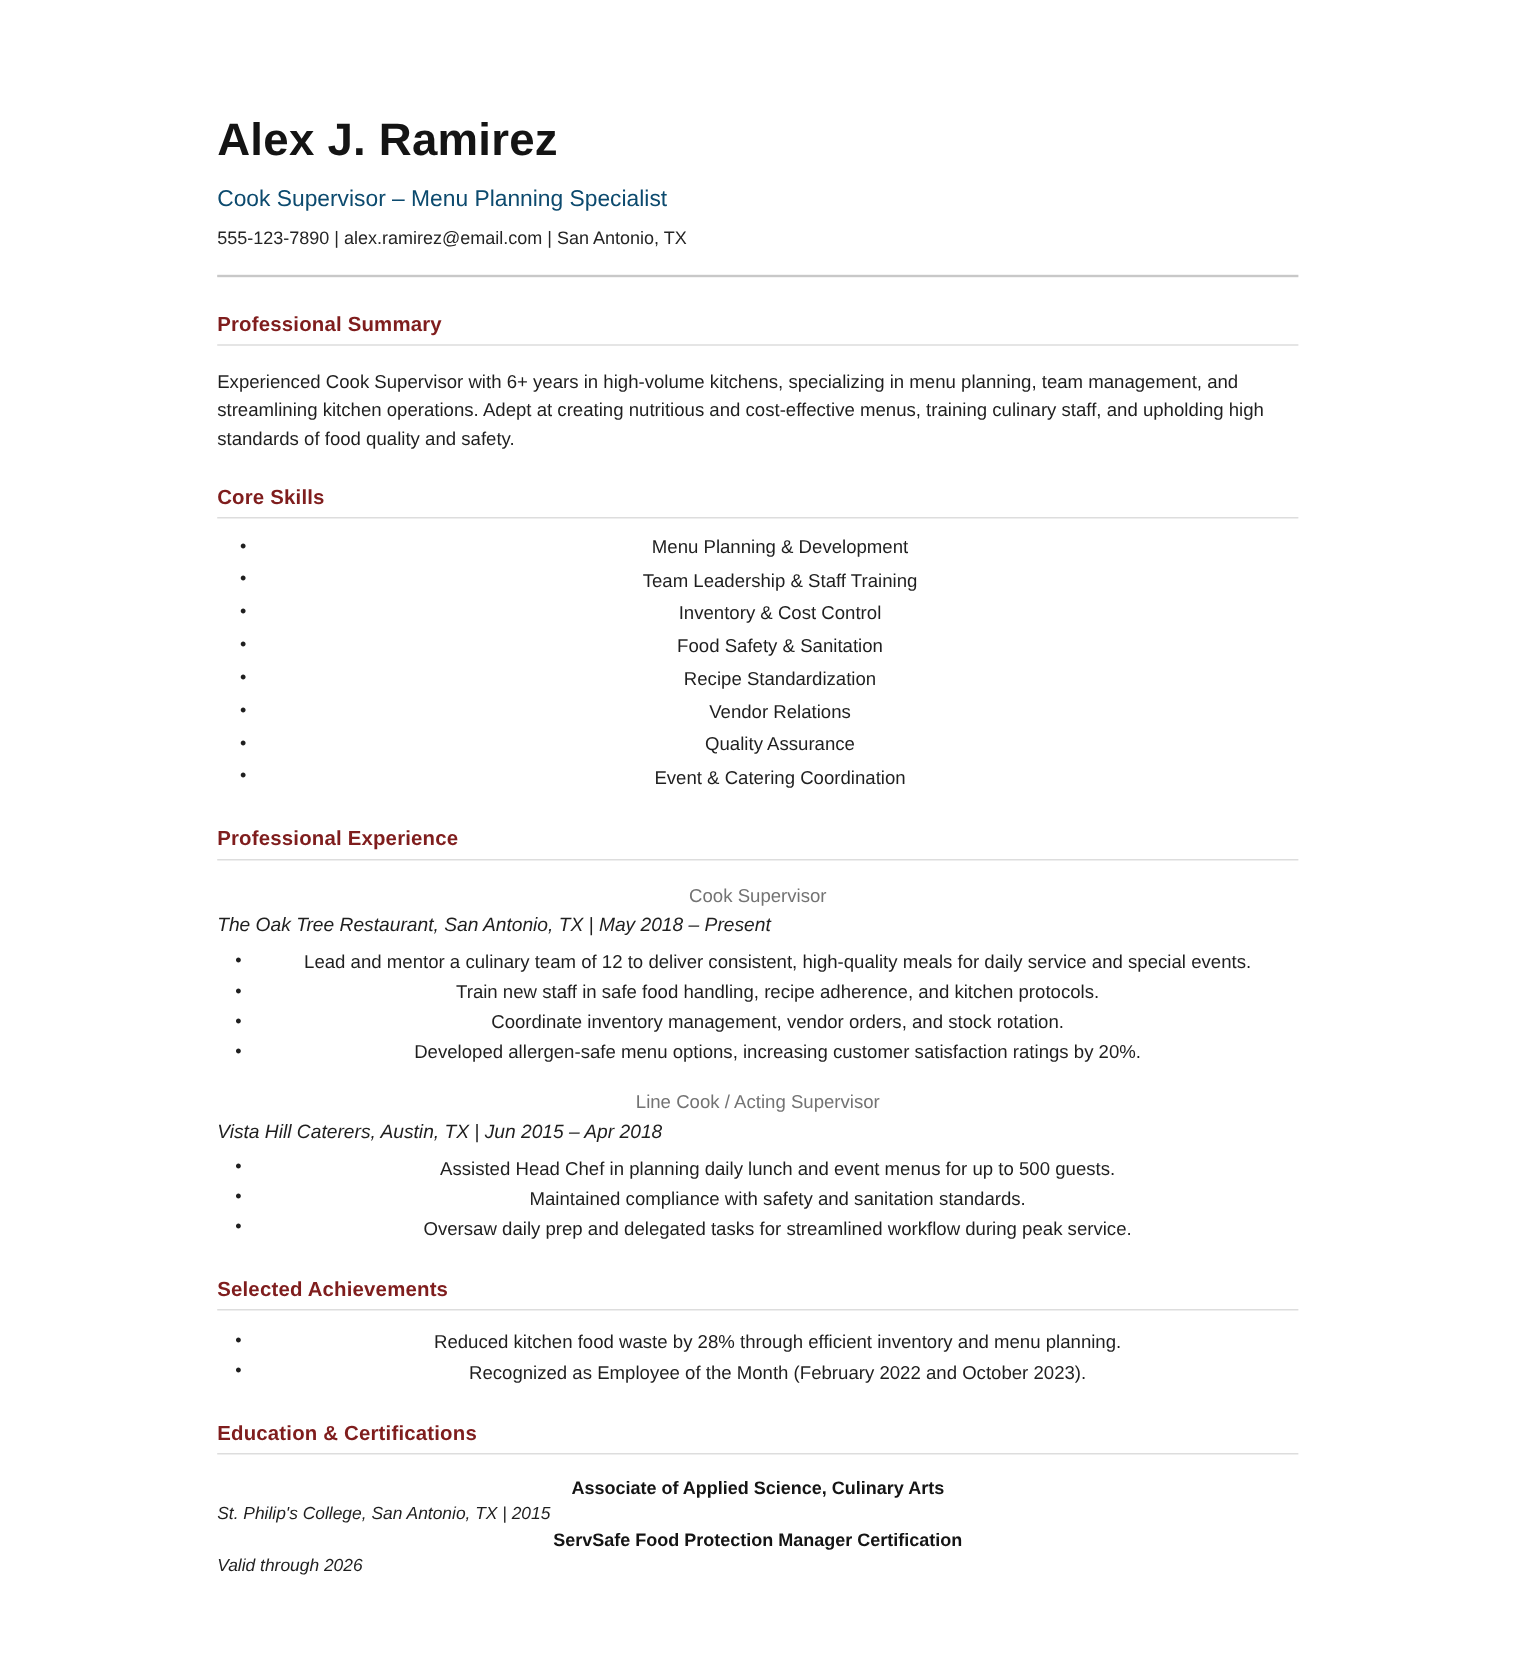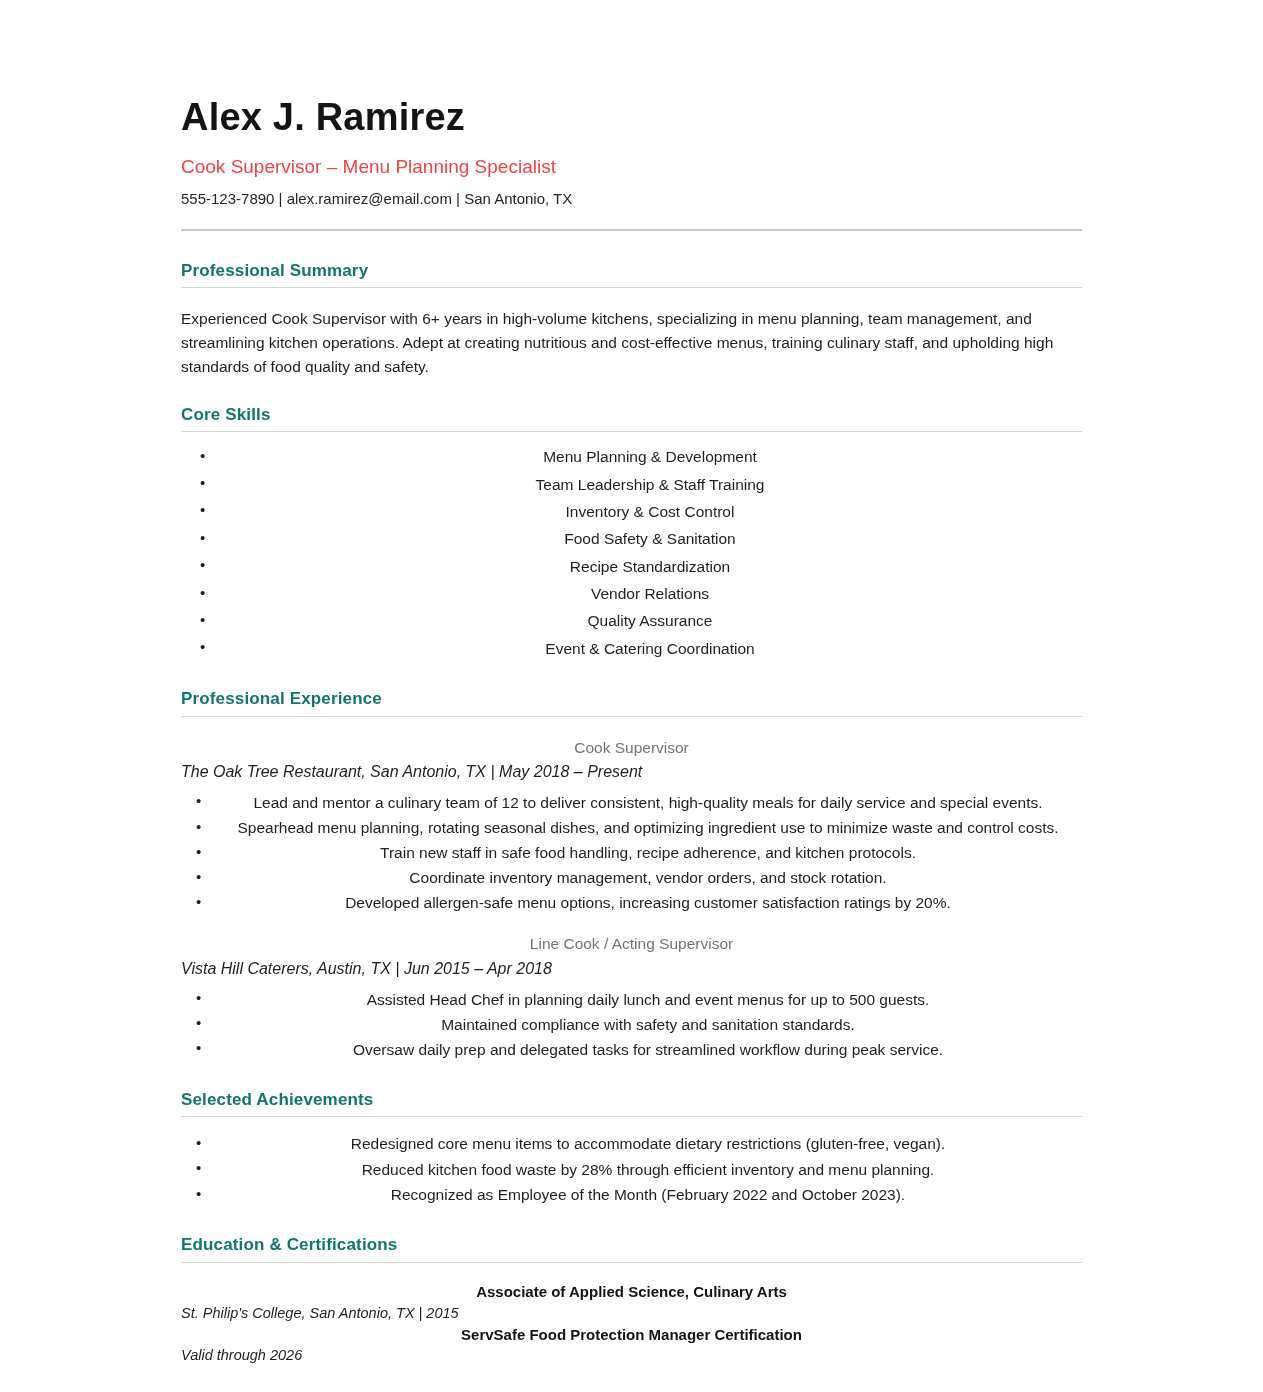--- a/index.html
+++ b/index.html
@@ -30,21 +30,21 @@
     font-size: 38px;
     font-weight: bold;
     letter-spacing: 0.2px;
     color: #141414;
     line-height: 1.12;
     margin: 0 0 16px 0;
   }
   .tagline {
     font-size: 19px;
     font-weight: normal;
-    color: #ef4444;
+    color: #0c4a6e;
     line-height: 1.25;
     margin: 0 0 11px 0;
   }
   .contact {
     font-size: 15px;
     color: #252525;
     line-height: 1.3;
     margin: 0;
   }
   .header-rule {
@@ -57,21 +57,21 @@
   
   .section {
     margin-top: 30px;
   }
   .section.tight {
     margin-top: 26px;
   }
   .section-title {
     font-size: 17px;
     font-weight: bold;
-    color: #0f766e;
+    color: #7f1d1d;
     letter-spacing: 0.15px;
     line-height: 1.2;
     margin: 0 0 6px 0;
   }
   .section-rule {
     border: 0;
     border-top: 1px solid #d5d5d5;
     width: 901px;
     margin: 0;
   }
@@ -203,21 +203,20 @@
 
     <div class="section">
       <h2 class="section-title">Professional Experience</h2>
       <hr class="section-rule">
 
       <div class="job first">
         <h3 class="job-title">Cook Supervisor</h3>
         <p class="job-meta">The Oak Tree Restaurant, San Antonio, TX  |  May 2018 – Present</p>
         <ul class="bullets exp">
           <li>Lead and mentor a culinary team of 12 to deliver consistent, high-quality meals for daily service and special events.</li>
-          <li>Spearhead menu planning, rotating seasonal dishes, and optimizing ingredient use to minimize waste and control costs.</li>
           <li>Train new staff in safe food handling, recipe adherence, and kitchen protocols.</li>
           <li>Coordinate inventory management, vendor orders, and stock rotation.</li>
           <li>Developed allergen-safe menu options, increasing customer satisfaction ratings by 20%.</li>
         </ul>
       </div>
 
       <div class="job">
         <h3 class="job-title">Line Cook / Acting Supervisor</h3>
         <p class="job-meta">Vista Hill Caterers, Austin, TX  |  Jun 2015 – Apr 2018</p>
         <ul class="bullets exp">
@@ -225,21 +224,20 @@
           <li>Maintained compliance with safety and sanitation standards.</li>
           <li>Oversaw daily prep and delegated tasks for streamlined workflow during peak service.</li>
         </ul>
       </div>
     </div>
 
     <div class="section">
       <h2 class="section-title">Selected Achievements</h2>
       <hr class="section-rule">
       <ul class="bullets achieve">
-        <li>Redesigned core menu items to accommodate dietary restrictions (gluten-free, vegan).</li>
         <li>Reduced kitchen food waste by 28% through efficient inventory and menu planning.</li>
         <li>Recognized as Employee of the Month (February 2022 and October 2023).</li>
       </ul>
     </div>
 
     <div class="section">
       <h2 class="section-title">Education &amp; Certifications</h2>
       <hr class="section-rule">
       <div class="edu-block">
         <p class="edu-title">Associate of Applied Science, Culinary Arts</p>

